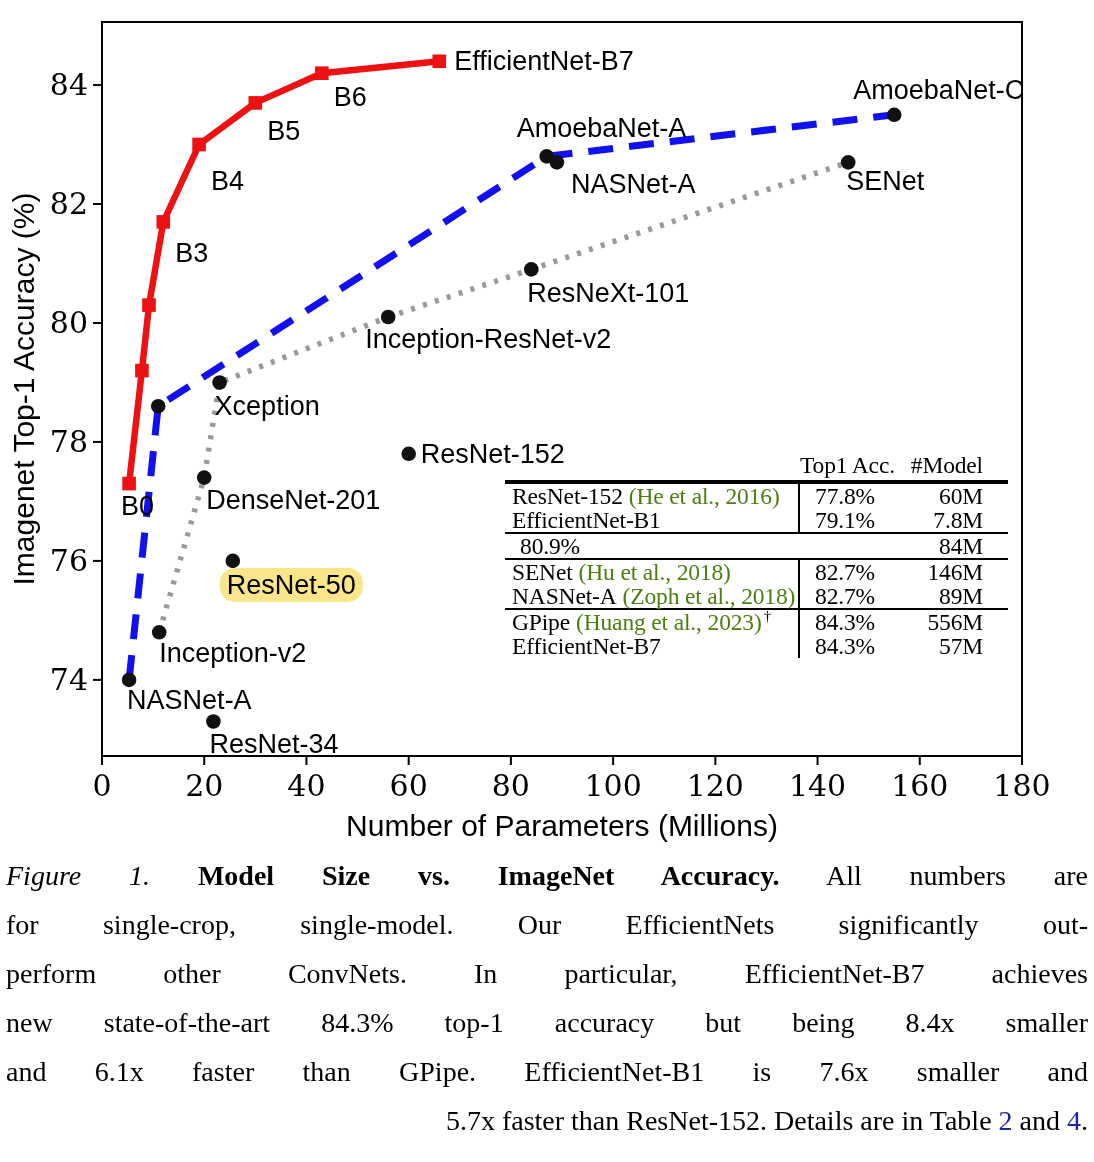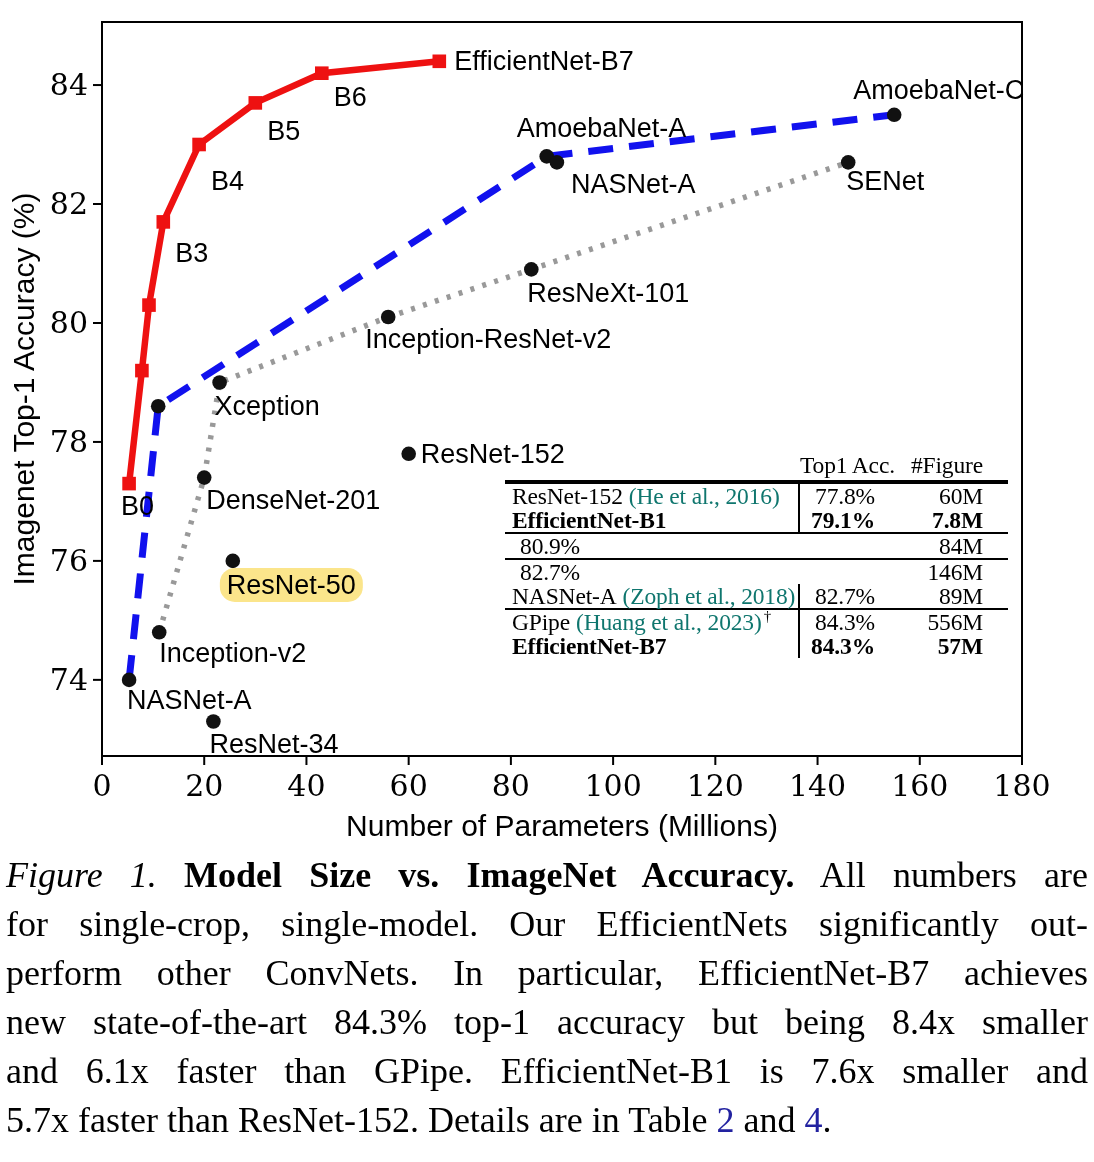--- a/index.html
+++ b/index.html
@@ -14,29 +14,29 @@
   
   #inset-table{position:absolute;left:505px;top:451px;width:503px;font-family:"Liberation Serif",serif;font-size:23.5px;letter-spacing:-0.15px}
   .t-row{display:flex;line-height:24px;align-items:baseline}
   .t-header{line-height:29px}
   .c1{width:295px;border-right:2px solid #000;padding-left:7px;box-sizing:border-box;white-space:nowrap}
   .c2{width:75px;text-align:right;white-space:nowrap}
   .t-header .c2{width:90px}
   .c3{flex:1;text-align:right;padding-right:25px;white-space:nowrap}
   .rule{height:2px;background:#000}
   .rule-thick{height:4px;background:#000}
-  .cite{color:#0f766e;margin-left:6px}
-  .bold-row{font-weight:bold}
+  .cite{color:#4d7c0f;margin-left:6px}
+  .bold-row{font-weight:normal}
   .dag{font-size:15px;vertical-align:super;line-height:0;margin-left:2px}
   .t-footnote{padding-left:16px;line-height:30px}
 
   
-  #caption{position:absolute;left:0;top:851px;width:1094px;box-sizing:border-box;padding:0 6px;font-size:36px;line-height:49px}
+  #caption{position:absolute;left:0;top:851px;width:1094px;box-sizing:border-box;padding:0 6px;font-size:28px;line-height:49px}
   .cap-line{text-align:justify;text-align-last:justify}
-  .cap-line.last{text-align:left;text-align-last:auto}
+  .cap-line.last{text-align:right;text-align-last:auto}
   .seg-italic{font-style:italic}
   .seg-bold{font-weight:700}
   .seg-link{color:#2222a0}
 </style>
 </head>
 <body>
 
 <div id="figure-wrap">
   <svg id="chart-svg" width="1094" height="845" viewBox="0 0 1094 845">
       <rect x="102" y="22" width="920" height="734" fill="none" stroke="#000" stroke-width="2"></rect>
@@ -117,40 +117,41 @@
       <rect x="219.84444444444443" y="567.9011345218801" width="143" height="34" rx="15" fill="#fbe58b"></rect>
       <text class="mlabel" x="226.8" y="593.9" text-anchor="start">ResNet-50</text>
       <text class="mlabel" x="159.2" y="662.3" text-anchor="start">Inception-v2</text>
       <text class="mlabel" x="127.1" y="708.9" text-anchor="start">NASNet-A</text>
       <text class="mlabel" x="209.4" y="752.5" text-anchor="start">ResNet-34</text>
     </svg>
   <div id="inset-table">
       <div class="t-row t-header">
         <div class="c1"></div>
         <div class="c2">Top1 Acc.</div>
-        <div class="c3">#Figure</div>
+        <div class="c3">#Model</div>
       </div>
       <div class="rule-thick"></div>
       <div class="t-row">
         <div class="c1"><span>ResNet-152</span><span class="cite">(He et al., 2016)</span></div>
         <div class="c2">77.8%</div>
         <div class="c3">60M</div>
       </div>
       <div class="t-row bold-row">
         <div class="c1"><span>EfficientNet-B1</span></div>
         <div class="c2">79.1%</div>
         <div class="c3">7.8M</div>
       </div>
       <div class="rule"></div>
       <div class="t-row">
         <div class="c2">80.9%</div>
         <div class="c3">84M</div>
       </div>
       <div class="rule"></div>
       <div class="t-row">
+        <div class="c1"><span>SENet</span><span class="cite">(Hu et al., 2018)</span></div>
         <div class="c2">82.7%</div>
         <div class="c3">146M</div>
       </div>
       <div class="t-row">
         <div class="c1"><span>NASNet-A</span><span class="cite">(Zoph et al., 2018)</span></div>
         <div class="c2">82.7%</div>
         <div class="c3">89M</div>
       </div>
       <div class="rule"></div>
       <div class="t-row">

